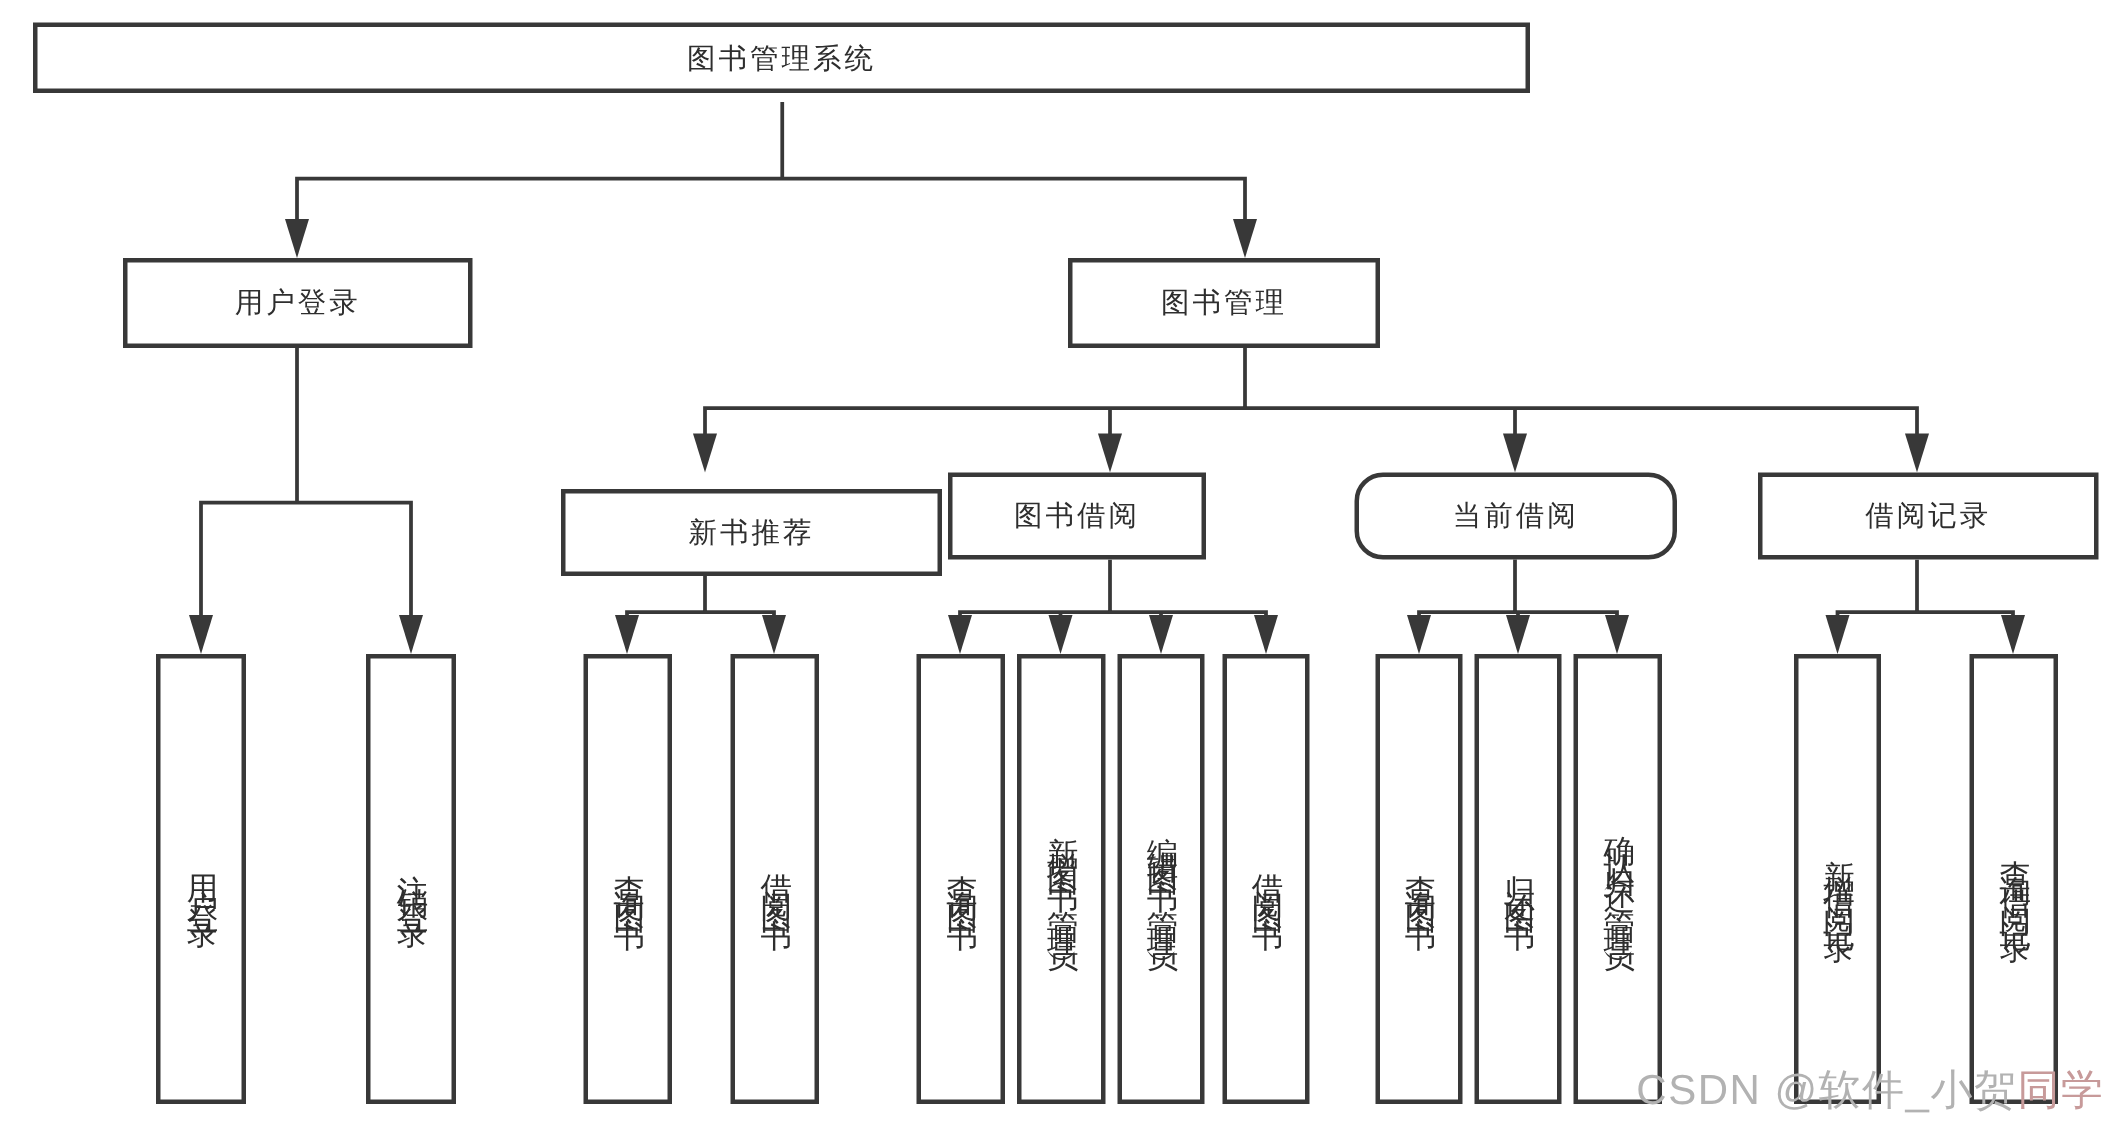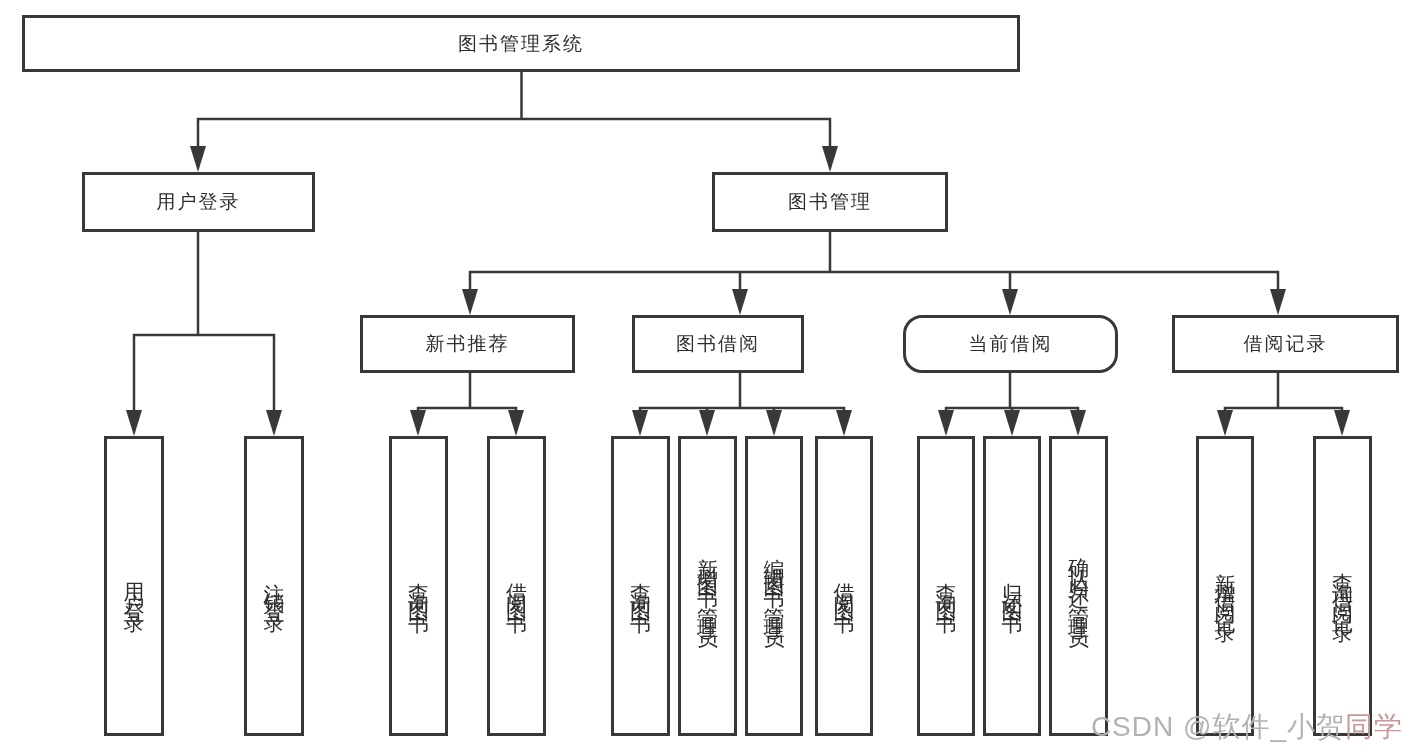--- a/index.html
+++ b/index.html
@@ -7,25 +7,25 @@
     width:1405px;height:747px;background:#ffffff;overflow:hidden;position:relative;
     font-family:"Liberation Sans","DejaVu Sans",sans-serif;color:#2e2e2e;
   }
   #stage{position:absolute;left:0;top:0;width:1405px;height:747px;}
   #wires{position:absolute;left:0;top:0;z-index:1;}
   .node{
     position:absolute;box-sizing:border-box;border:3px solid #383838;background:#ffffff;
     display:flex;align-items:center;justify-content:center;z-index:2;
   }
   .hbox{font-size:19px;letter-spacing:2px;}
-  .root{left:22px;top:15px;width:998px;height:57px;}
+  .root{left:22px;top:15px;width:998px;height:47px;}
   .l2a{left:82px;top:172px;width:233px;height:60px;}
-  .l2b{left:712px;top:172px;width:236px;height:60px;}
+  .l2b{left:712px;top:172px;width:208px;height:60px;}
   .l3{top:315px;height:58px;}
-  .l3a{left:360px;width:215px;}
+  .l3a{left:374px;width:254px;margin-top:11px;}
   .l3b{left:632px;width:172px;}
   .l3c{left:903px;width:215px;border-radius:19px;}
   .l3d{left:1172px;width:227px;}
   .vbox{top:436px;height:300px;width:60px;}
   .vbox .vtext{
     writing-mode:vertical-rl;text-orientation:mixed;
     font-size:21px;letter-spacing:10px;line-height:40px;white-space:nowrap;
   }
   .wm{
     position:absolute;right:2px;bottom:1px;z-index:3;

